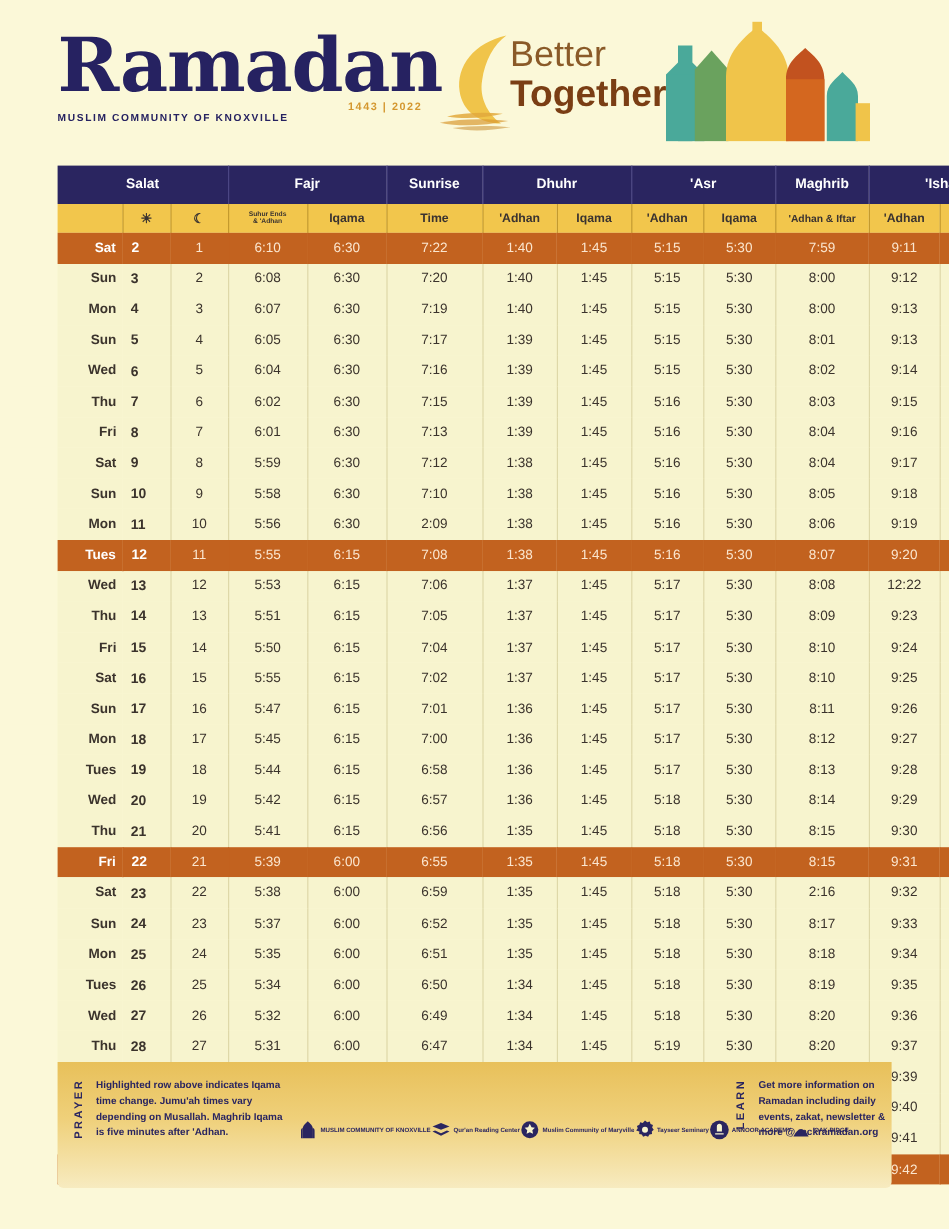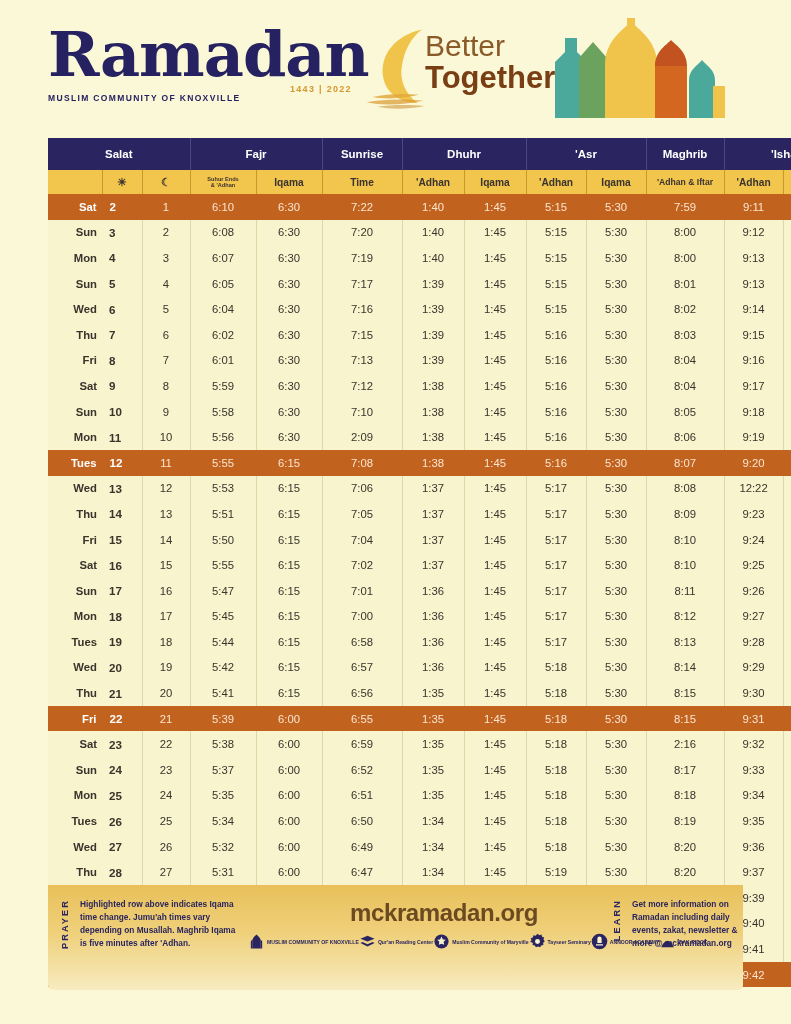--- a/index.html
+++ b/index.html
@@ -761,21 +761,20 @@
         </tr>
       </tbody>
   </table>
 </div>
 
 <div class="footer">
 
   <div class="vlabel prayer">PRAYER</div>
   <div class="fnote left">Highlighted row above indicates Iqama time change. Jumu'ah times vary depending on Musallah. Maghrib Iqama is five minutes after 'Adhan.</div>
 
-  <div class="site">mckramadan.org</div>
 
   <div class="partners" id="partners">
       <div class="partner">
         <span class="p-mark"><svg viewBox="0 0 24 24">
             <path d="M12 2c3 3 6 5 6 9v11H6V11c0-4 3-6 6-9z" fill="#2a2560"></path>
             <path d="M4 22V13c0-2 1-3 2-3v12H4z" fill="#2a2560"></path>
             <path d="M18 22V10c1 0 2 1 2 3v9h-2z" fill="#2a2560"></path>
           </svg></span>
         <span class="p-txt">MUSLIM COMMUNITY OF KNOXVILLE</span>
       </div>

